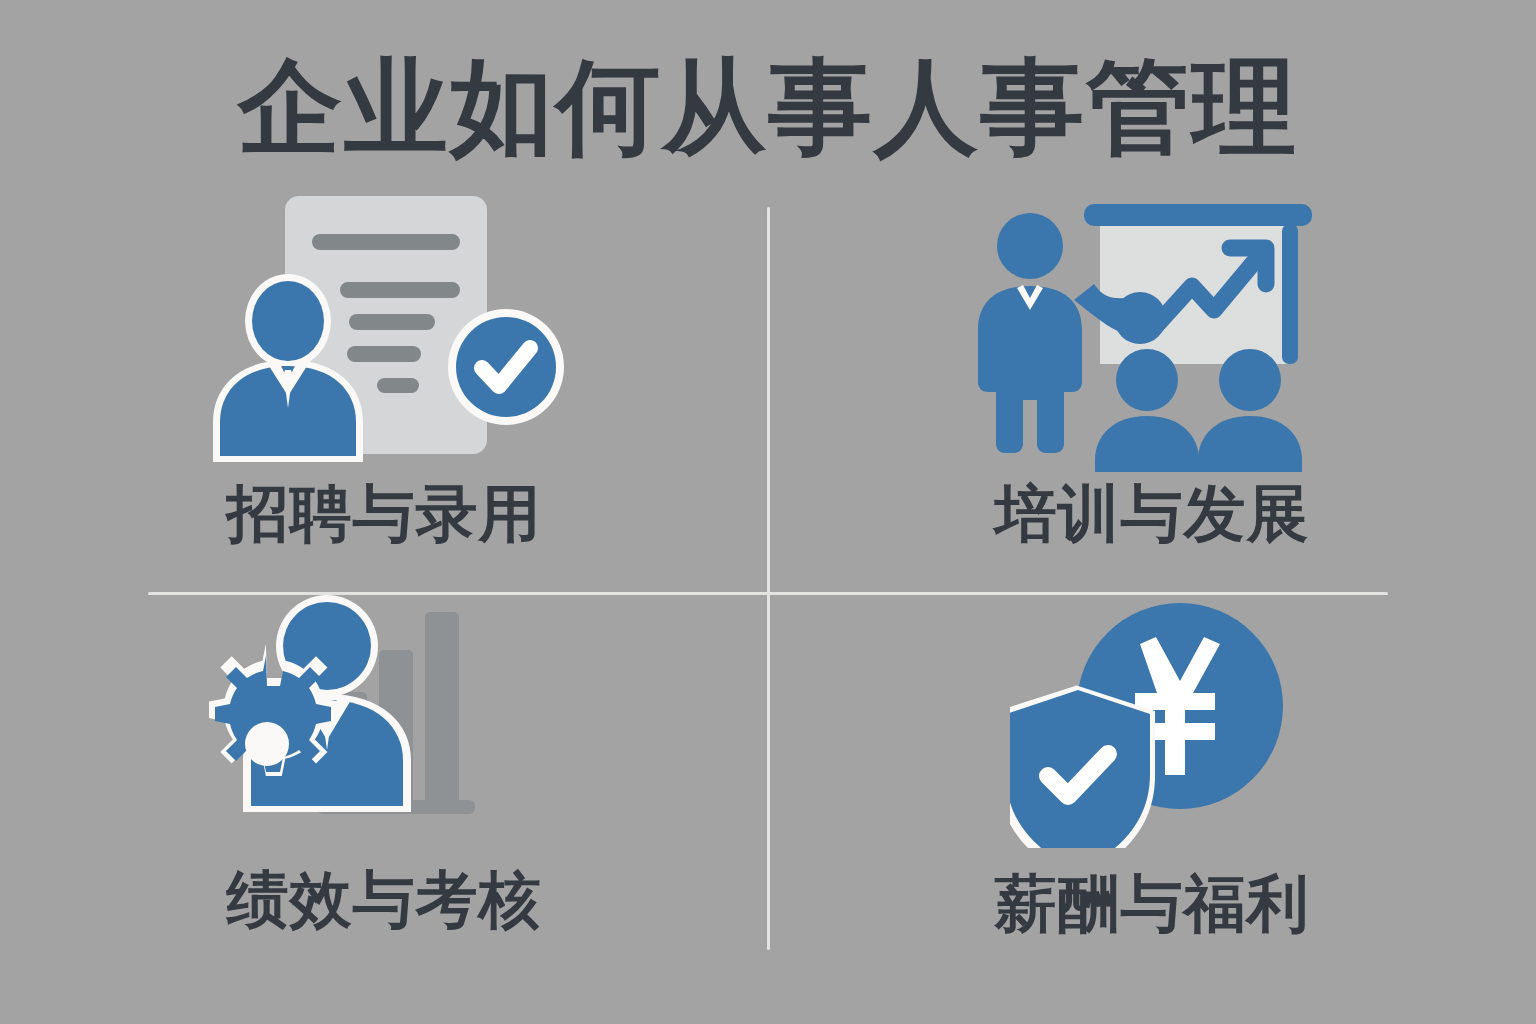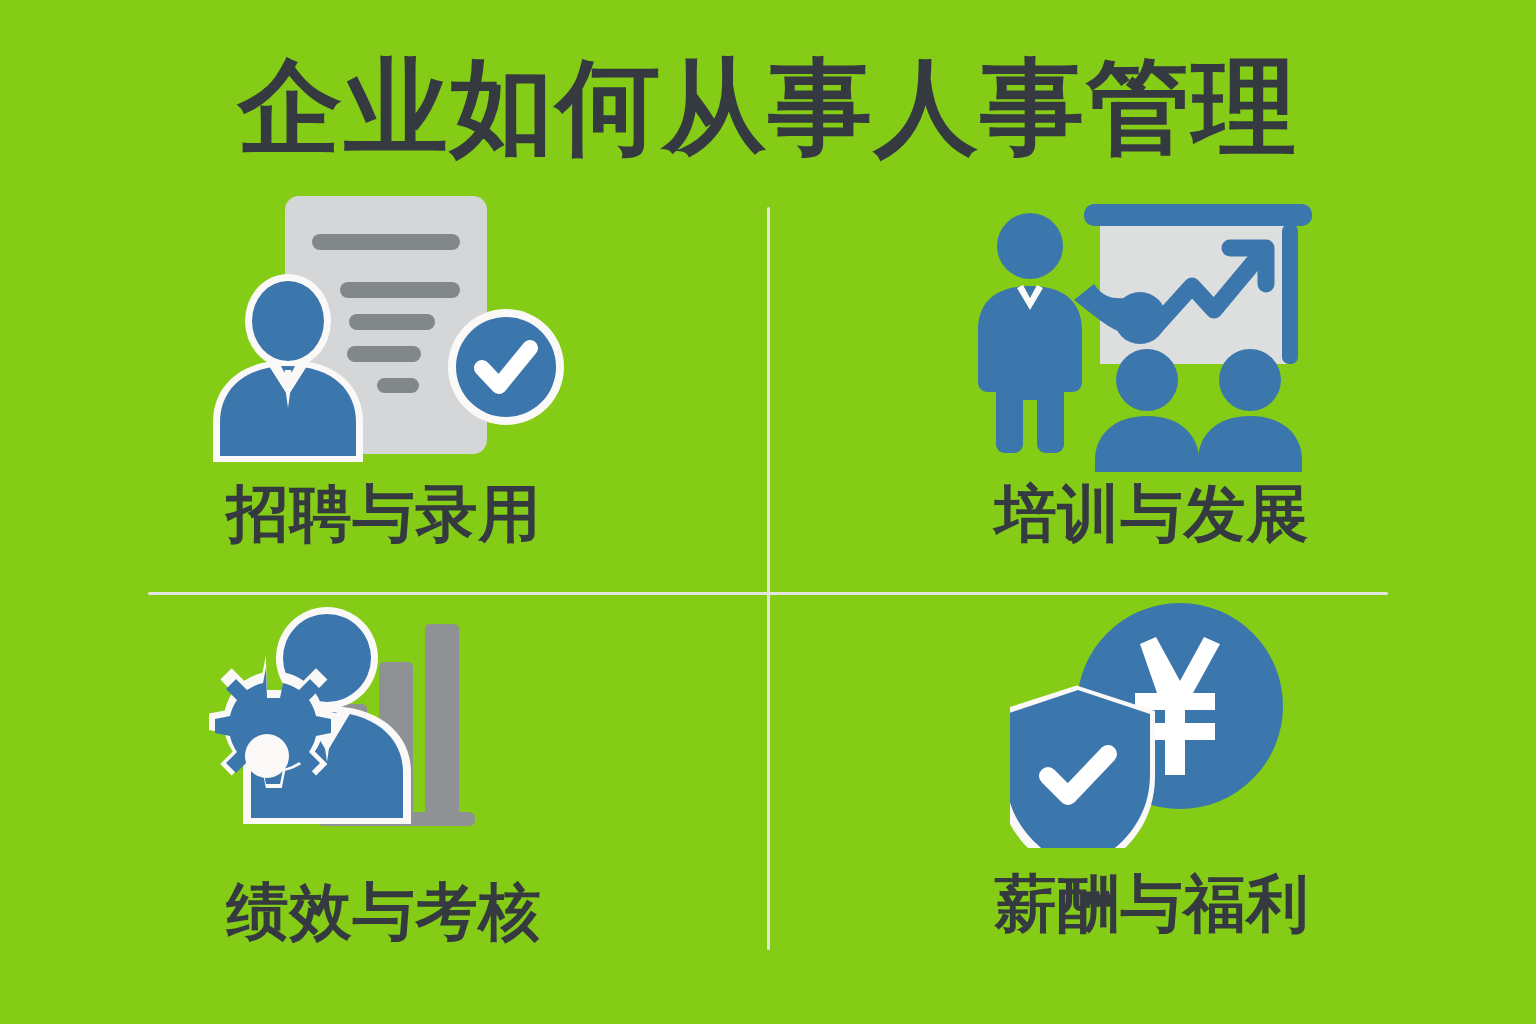--- a/index.html
+++ b/index.html
@@ -11,21 +11,21 @@
     width: 1536px;
     height: 1024px;
     background: #faf9f7;
     font-family: "DejaVu Sans", "Liberation Sans", sans-serif;
     overflow: hidden;
   }
   #page {
     position: relative;
     width: 1536px;
     height: 1024px;
-    background: #84cc16;
+    background: #a3a3a3;
   }
 
   
   .page-title {
     position: absolute;
     left: 0;
     top: 48px;
     width: 1536px;
     text-align: center;
     font-size: 104px;
@@ -61,21 +61,21 @@
     position: absolute;
     width: 768px;
     height: 400px;
     display: flex;
     flex-direction: column;
     align-items: center;
     justify-content: flex-start;
   }
   #q1 { left: 0;    top: 190px; }
   #q2 { left: 768px;top: 190px; }
-  #q3 { left: 0;    top: 600px; }
+  #q3 { left: 0;    top: 588px; }
   #q4 { left: 768px;top: 592px; }
 
   .icon-wrap {
     height: 282px;
     display: flex;
     align-items: center;
     justify-content: center;
   }
   #q3 .icon-wrap, #q4 .icon-wrap { height: 262px; }
 

